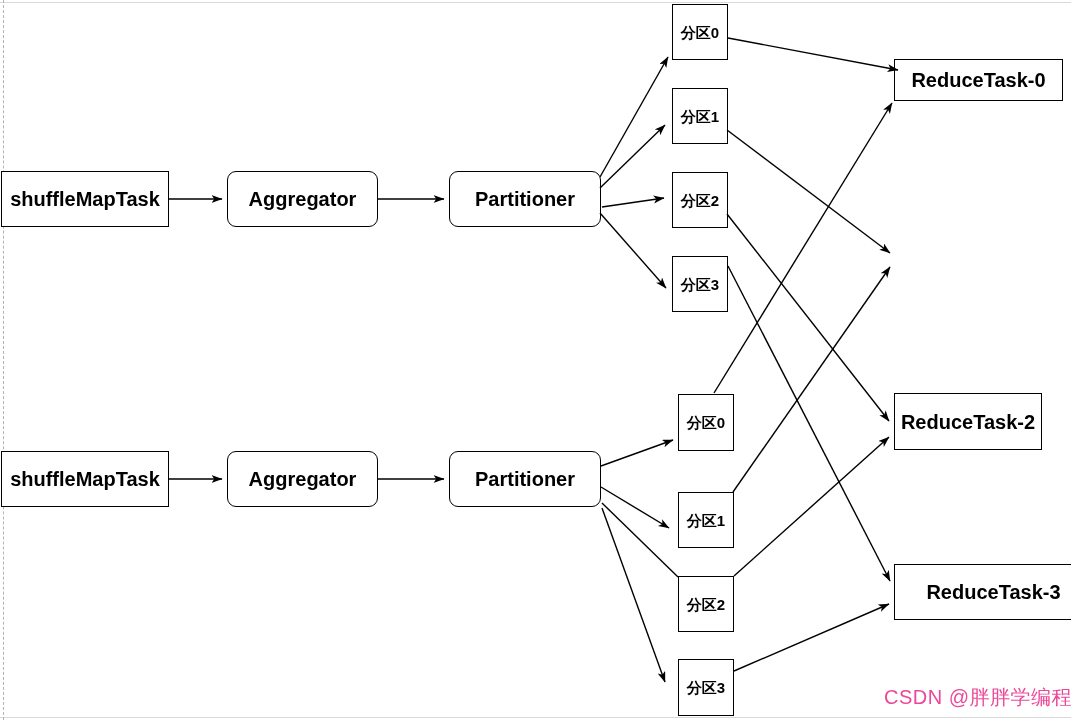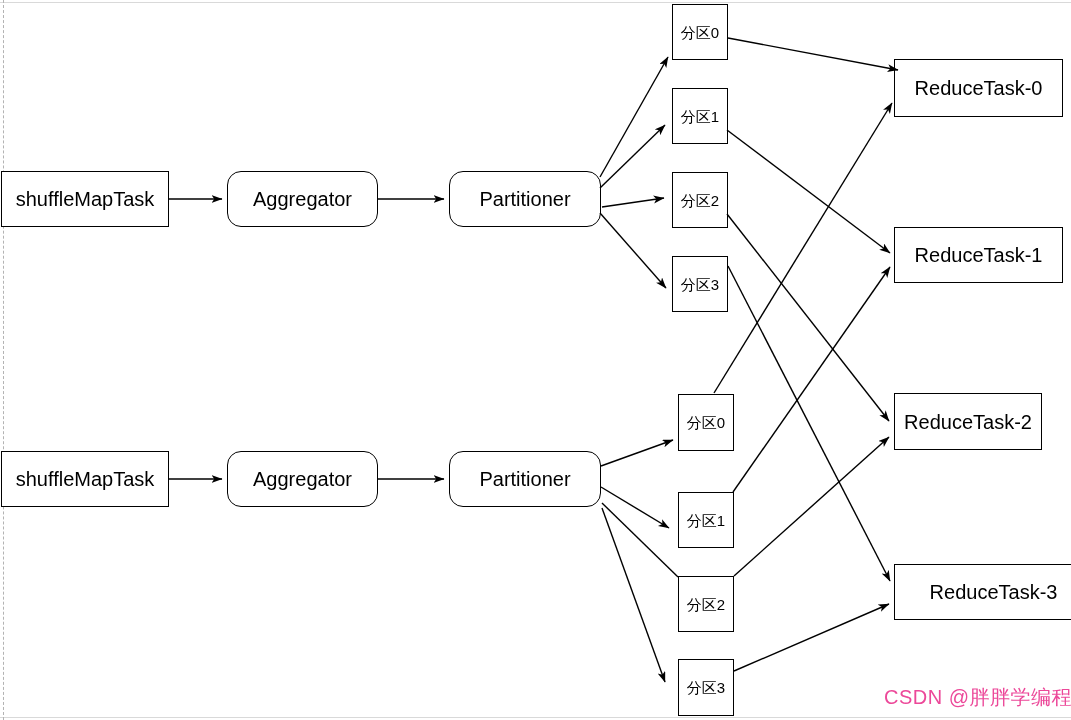--- a/index.html
+++ b/index.html
@@ -25,22 +25,23 @@
     box-sizing: border-box;
     background: #ffffff;
     border: 1.5px solid #000000;
     display: flex;
     align-items: center;
     justify-content: center;
     font-size: 20px;
     line-height: 1;
     white-space: nowrap;
     z-index: 1;
+    font-weight: bold;
   }
-  .rounded { border-radius: 14px; }
+  .rounded { border-radius: 9px; }
   .partition { font-size: 15px; }
   #edges {
     position: absolute; left: 0; top: 0; z-index: 2;
     pointer-events: none;
   }
   #edges line { stroke: #000000; stroke-width: 1.4; }
   .watermark {
     position: absolute;
     left: 884px; top: 684px;
     font-size: 20px;
@@ -98,20 +99,19 @@
   <div class="node partition" style="left:672px;top:256px;width:56px;height:56px">分区3</div>
 
   <div class="node" style="left:1px;top:451px;width:168px;height:56px">shuffleMapTask</div>
   <div class="node rounded" style="left:227px;top:451px;width:151px;height:56px">Aggregator</div>
   <div class="node rounded" style="left:449px;top:451px;width:152px;height:56px">Partitioner</div>
   <div class="node partition" style="left:678px;top:394px;width:56px;height:57px">分区0</div>
   <div class="node partition" style="left:678px;top:492px;width:56px;height:56px">分区1</div>
   <div class="node partition" style="left:678px;top:576px;width:56px;height:56px">分区2</div>
   <div class="node partition" style="left:678px;top:659px;width:56px;height:57px">分区3</div>
 
-  <div class="node" style="left:894px;top:59px;width:169px;height:58px">ReduceTask-0</div>
-  <div class="node" style="left:894px;top:227px;width:169px;height:56px">ReduceTask-1</div>
+  <div class="node" style="left:894px;top:59px;width:169px;height:42px">ReduceTask-0</div>
   <div class="node" style="left:894px;top:393px;width:148px;height:57px">ReduceTask-2</div>
   <div class="node" style="left:894px;top:564px;width:199px;height:56px">ReduceTask-3</div>
 
   <div class="watermark">CSDN @胖胖学编程</div>
 
 </div>
 
 </body></html>

